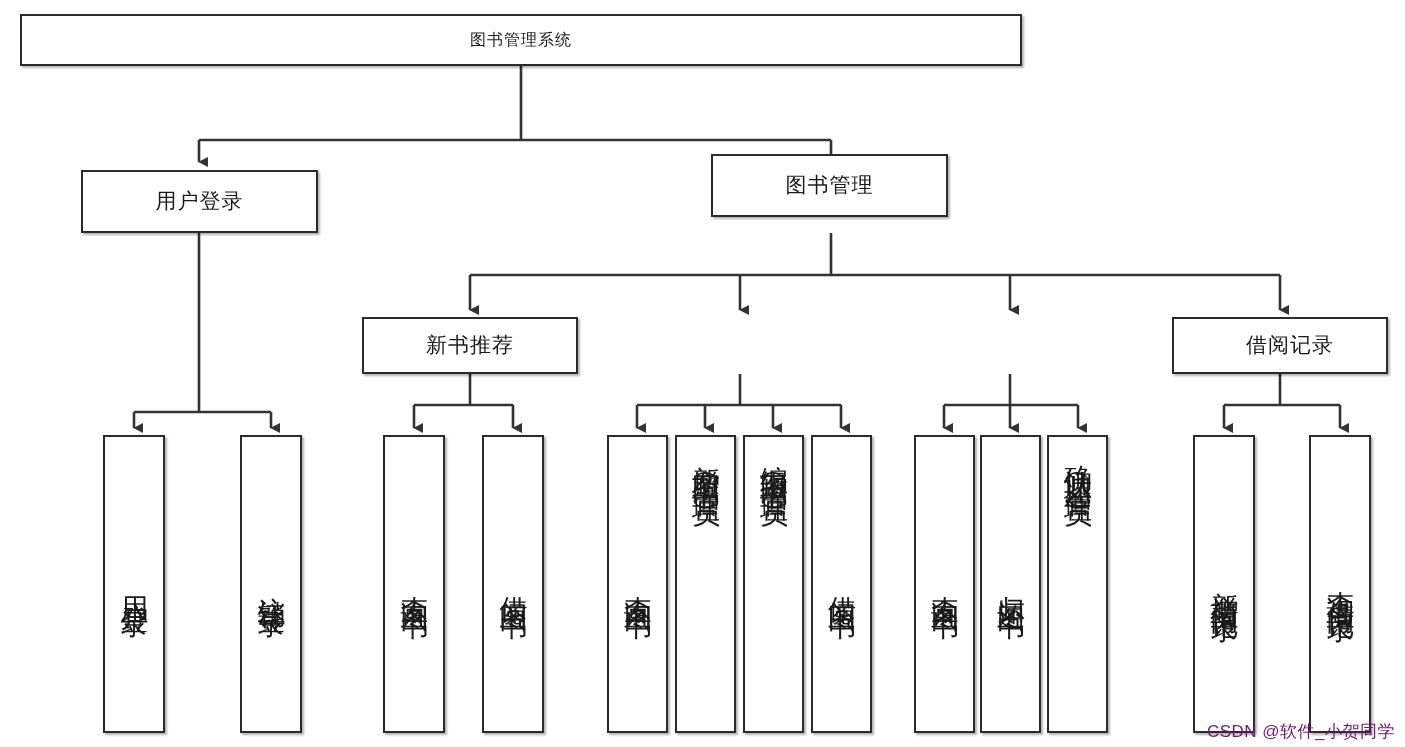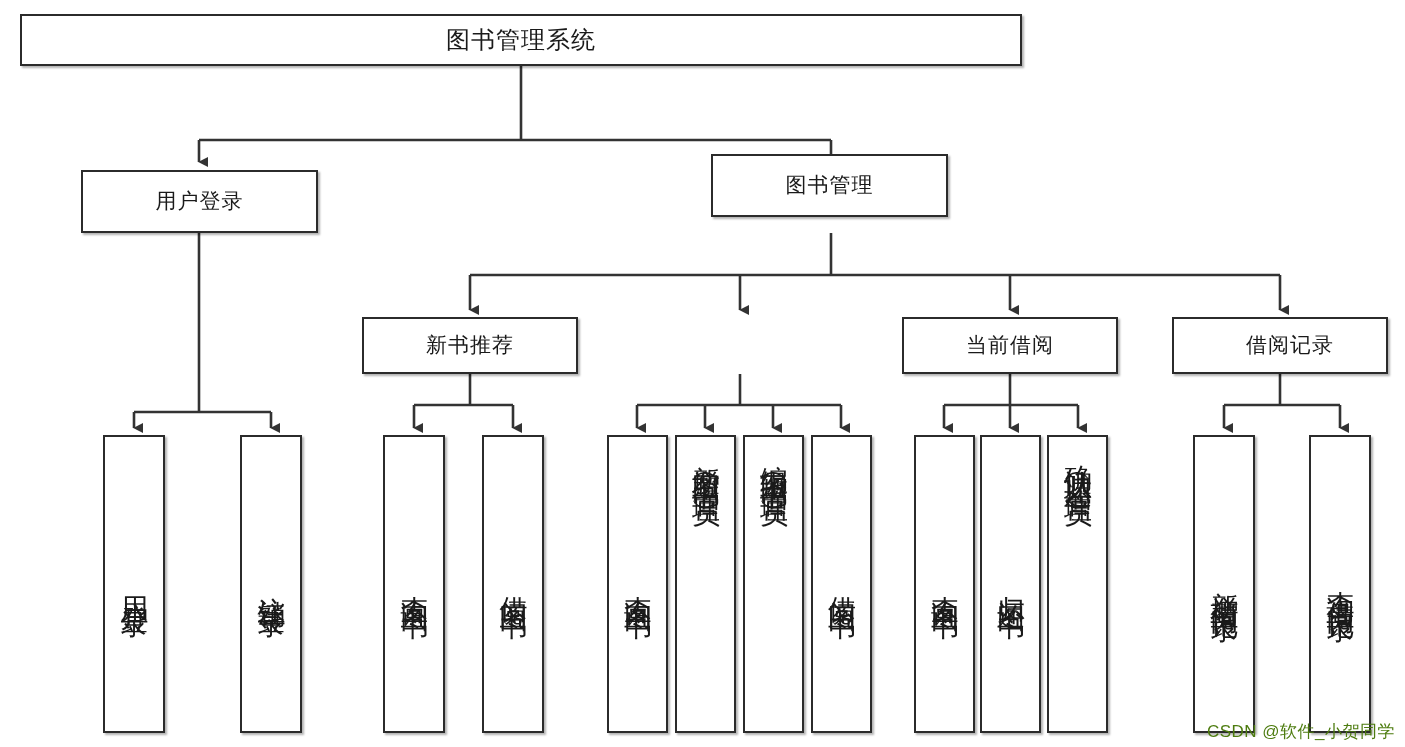--- a/index.html
+++ b/index.html
@@ -44,21 +44,21 @@
     text-align: center;
     line-height: 1.16;
     white-space: pre;
   }
   
   .node.horiz .node-label {
     font-size: 21px;
     letter-spacing: 1px;
   }
   .node.root .node-label {
-    font-size: 24px;
+    font-size: 16px;
     letter-spacing: 1px;
   }
   
   .node.vert {
     align-items: flex-start;
     justify-content: center;
     padding-top: 6px;
   }
   .node.vert .node-label {
     writing-mode: vertical-rl;
@@ -70,21 +70,21 @@
   }
   .node.vert.centered {
     align-items: center;
     padding-top: 0;
   }
   .watermark {
     position: absolute;
     right: 10px;
     bottom: 4px;
     font-size: 17px;
-    color: #4d7c0f;
+    color: #701a75;
     white-space: nowrap;
     letter-spacing: 0.5px;
   }
 </style>
 </head>
 <body>
 
 <div id="diagram-root">
 
   <svg class="connectors" viewBox="0 0 1405 747">
@@ -144,23 +144,20 @@
   <div class="node horiz" style="left:81px; top:170px; width:237px; height:63px;">
     <span class="node-label">用户登录</span>
   </div>
   <div class="node horiz" style="left:711px; top:154px; width:237px; height:63px;">
     <span class="node-label">图书管理</span>
   </div>
 
   <div class="node horiz" style="left:362px; top:317px; width:216px; height:57px;">
     <span class="node-label">新书推荐</span>
   </div>
-  <div class="node horiz" style="left:902px; top:317px; width:216px; height:57px;">
-    <span class="node-label">当前借阅</span>
-  </div>
   <div class="node horiz" style="left:1172px; top:317px; width:216px; height:57px;padding-left:20px;">
     <span class="node-label">借阅记录</span>
   </div>
 
   <div class="node vert centered" style="left:103px; top:435px; width:62px; height:298px;">
     <span class="node-label">用户登录</span>
   </div>
   <div class="node vert centered" style="left:240px; top:435px; width:62px; height:298px;">
     <span class="node-label">注销登录</span>
   </div>

